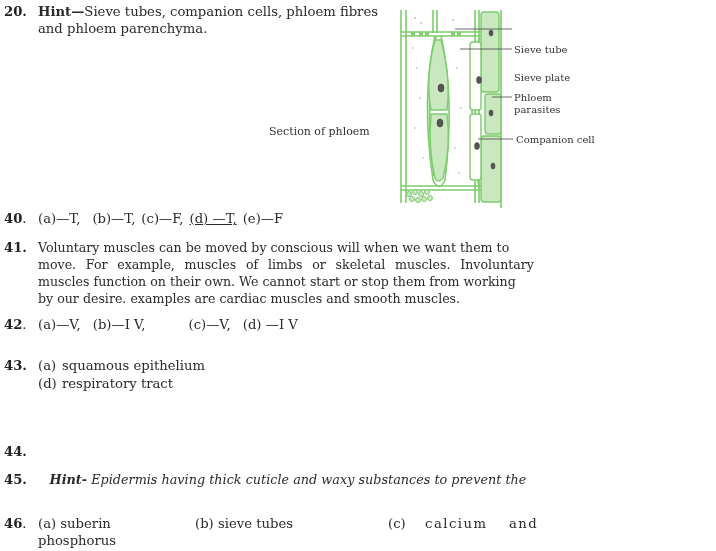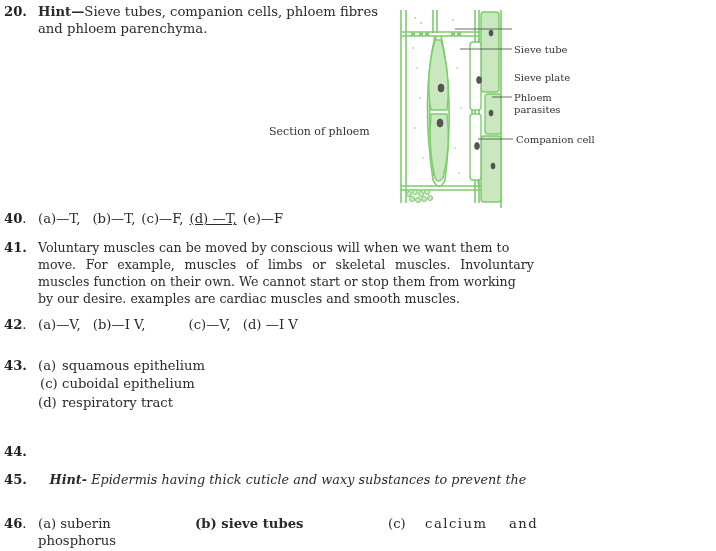--- a/index.html
+++ b/index.html
@@ -139,39 +139,38 @@
   <span class="num"><span>42</span><span style="font-weight:normal">.</span></span>
   <div class="body">
     <span class="opt" style="margin-right:12px;">(a)—V,</span><span class="opt" style="margin-right:12px;">(b)—I V,</span><span class="opt" style="margin-right:12px;margin-left:31px;">(c)—V,</span><span class="opt">(d) —I V</span>
   </div>
 </div>
 
 <div class="item" style="top:357px; width:300px; height:76px;">
   <span class="num">43.</span>
   <div class="body" style="width:260px;">
     <div style="height:18px;"><span style="display:inline-block; width:24px;">(a)</span><span>squamous epithelium</span></div>
-    <div style="height:19px;"><span style="display:inline-block; width:24px; padding-left:2px; box-sizing:border-box;">(c)</span><span>cuboidal epithelium</span></div>
     <div style="height:18px;"><span style="display:inline-block; width:24px;">(d)</span><span>respiratory tract</span></div>
   </div>
 </div>
 
 <div class="item" style="top:443px; width:540px; height:18px;">
   <span class="num">44.</span>
 </div>
 
 <div class="item" style="top:471px; width:540px; height:36px;text-align:center;">
   <span class="num">45.</span>
   <div class="body" style="width:500px; font-size:12.8px;font-style:italic;">
     <div><span class="hint">Hint-</span><span> Epidermis having thick cuticle and waxy substances to prevent the</span></div>
   </div>
 </div>
 
 <div class="item" style="top:515px; width:540px; height:36px;">
   <span class="num"><span>46</span><span style="font-weight:normal">.</span></span>
   <div class="body" style="width:500px; height:36px;">
     <span style="position:absolute; left:0; top:0;">(a) suberin</span>
-    <span style="position:absolute; left:157px; top:0;font-weight:bold;">(b) sieve tubes</span>
+    <span style="position:absolute; left:157px; top:0;">(b) sieve tubes</span>
     <span style="position:absolute; left:350px; top:0;">(c)</span>
     <span style="position:absolute; left:387px; top:0; letter-spacing:1.5px;">calcium</span>
     <span style="position:absolute; left:471px; top:0; letter-spacing:1.5px;">and</span>
     <span style="position:absolute; left:0; top:17px;">phosphorus</span>
   </div>
 </div>
 
 </body></html>

